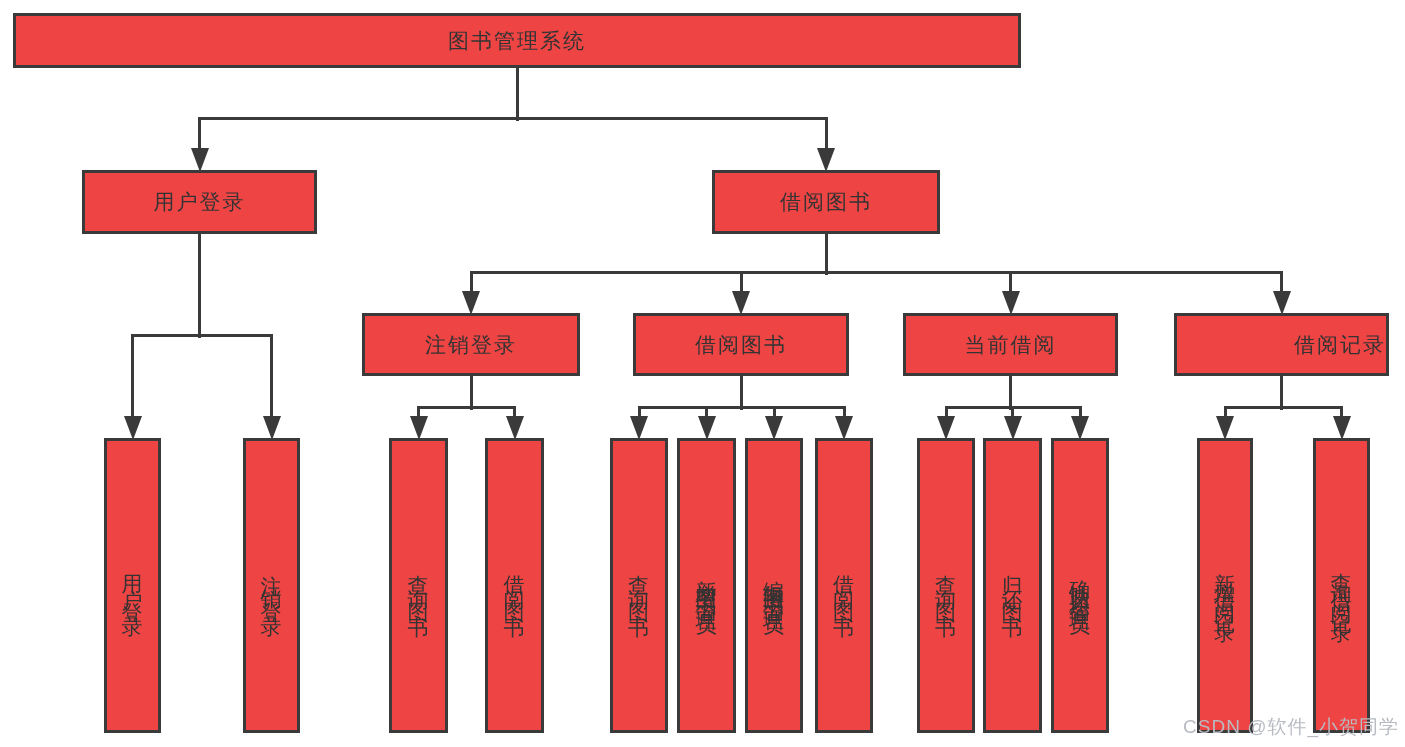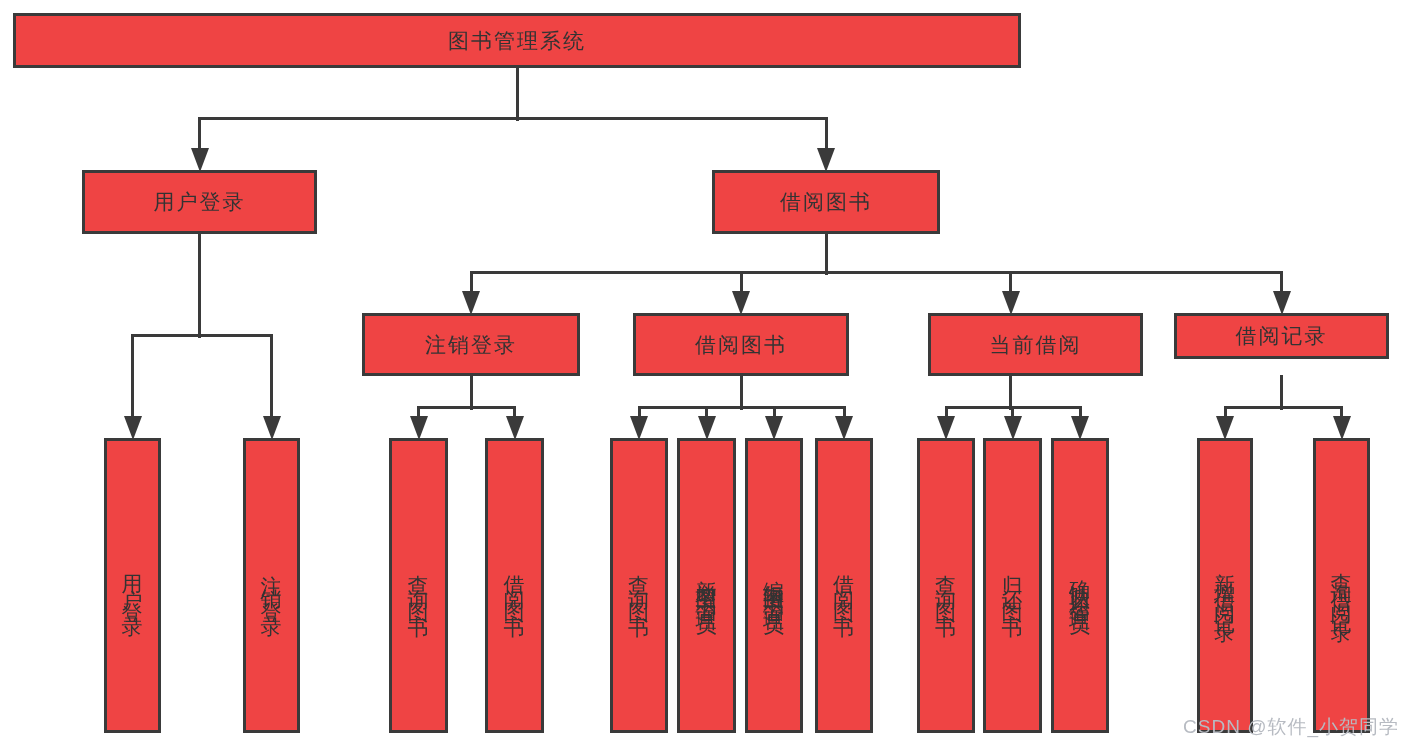--- a/index.html
+++ b/index.html
@@ -94,24 +94,24 @@
       </div>
       <div class="node" style="left: 712px; top: 170px; width: 228px; height: 64px;">
         <span class="htext">借阅图书</span>
       </div>
       <div class="node" style="left: 362px; top: 313px; width: 218px; height: 63px;">
         <span class="htext">注销登录</span>
       </div>
       <div class="node" style="left: 633px; top: 313px; width: 216px; height: 63px;">
         <span class="htext">借阅图书</span>
       </div>
-      <div class="node" style="left: 903px; top: 313px; width: 215px; height: 63px; margin-left: 25px;">
+      <div class="node" style="left: 903px; top: 313px; width: 215px; height: 63px;">
         <span class="htext">当前借阅</span>
       </div>
-      <div class="node" style="left: 1174px; top: 313px; width: 215px; height: 46px;">
+      <div class="node" style="left: 1174px; top: 313px; width: 215px; height: 63px; justify-content: flex-end;">
         <span class="htext">借阅记录</span>
       </div>
       <div class="node" style="left: 104px; top: 438px; width: 57px; height: 295px;">
         <span class="vtext" style="letter-spacing: 14px;">用户登录</span>
       </div>
       <div class="node" style="left: 243px; top: 438px; width: 57px; height: 295px;">
         <span class="vtext" style="letter-spacing: 14px;">注销登录</span>
       </div>
       <div class="node" style="left: 389px; top: 438px; width: 59px; height: 295px;">
         <span class="vtext" style="letter-spacing: 14px;">查询图书</span>

